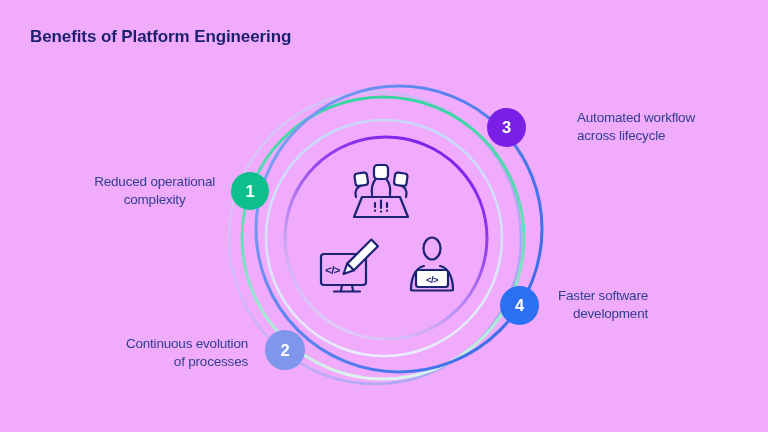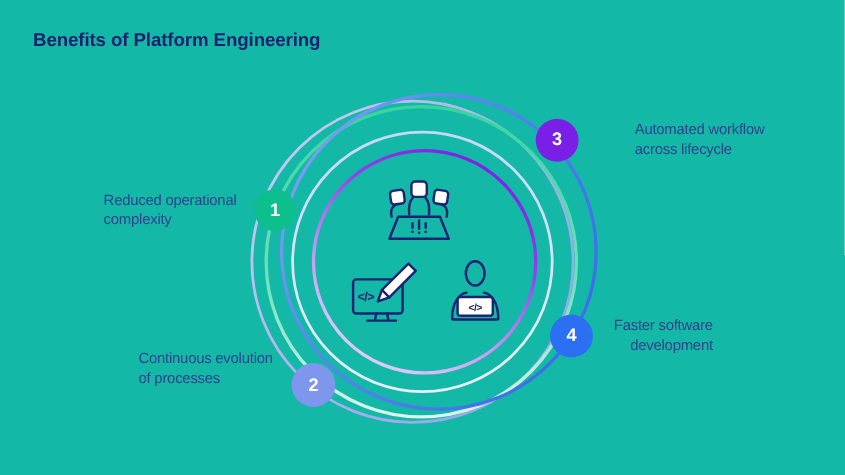--- a/index.html
+++ b/index.html
@@ -1,30 +1,30 @@
 <!DOCTYPE html>
 <html><head>
 <meta charset="utf-8">
 <style>
   html,body{margin:0;padding:0;background:#fff;}
   .canvas{
-    position:relative;width:768px;height:432px;background:#14b8a6;overflow:hidden;
+    position:relative;width:768px;height:432px;background:#f0abfc;overflow:hidden;
     font-family:"Liberation Sans",sans-serif;
   }
   .title{
     position:absolute;left:30px;top:27px;
     font-size:17px;font-weight:700;color:#1A1F6E;letter-spacing:-0.1px;
   }
   .rings{position:absolute;left:0;top:0;width:768px;height:432px;}
   .benefit-label{
     position:absolute;font-size:13.5px;line-height:18px;color:#303F8F;
     white-space:pre-line;letter-spacing:-0.2px;
   }
-  .label-1{right:553px;top:173px;text-align:left;margin-left:16px;}
-  .label-2{right:520px;top:317px;}
+  .label-1{right:553px;top:173px;text-align:center;margin-left:16px;}
+  .label-2{right:520px;top:335px;text-align:right;}
   .label-3{left:547px;top:109px;text-align:left;margin-left:30px;}
   .label-4{left:558px;top:287px;text-align:right;}
   .badge{
     position:absolute;border-radius:50%;display:flex;align-items:center;justify-content:center;
     color:#ffffff;font-size:16.5px;font-weight:600;
   }
   .badge-1{left:231px;top:172px;width:38px;height:38px;background:#0CBF8D;}
   .badge-2{left:265px;top:330px;width:40px;height:40px;background:#7E96EB;}
   .badge-3{left:487px;top:108px;width:39px;height:39px;background:#7A20E6;}
   .badge-4{left:500px;top:286px;width:39px;height:39px;background:#2B6FF2;}

